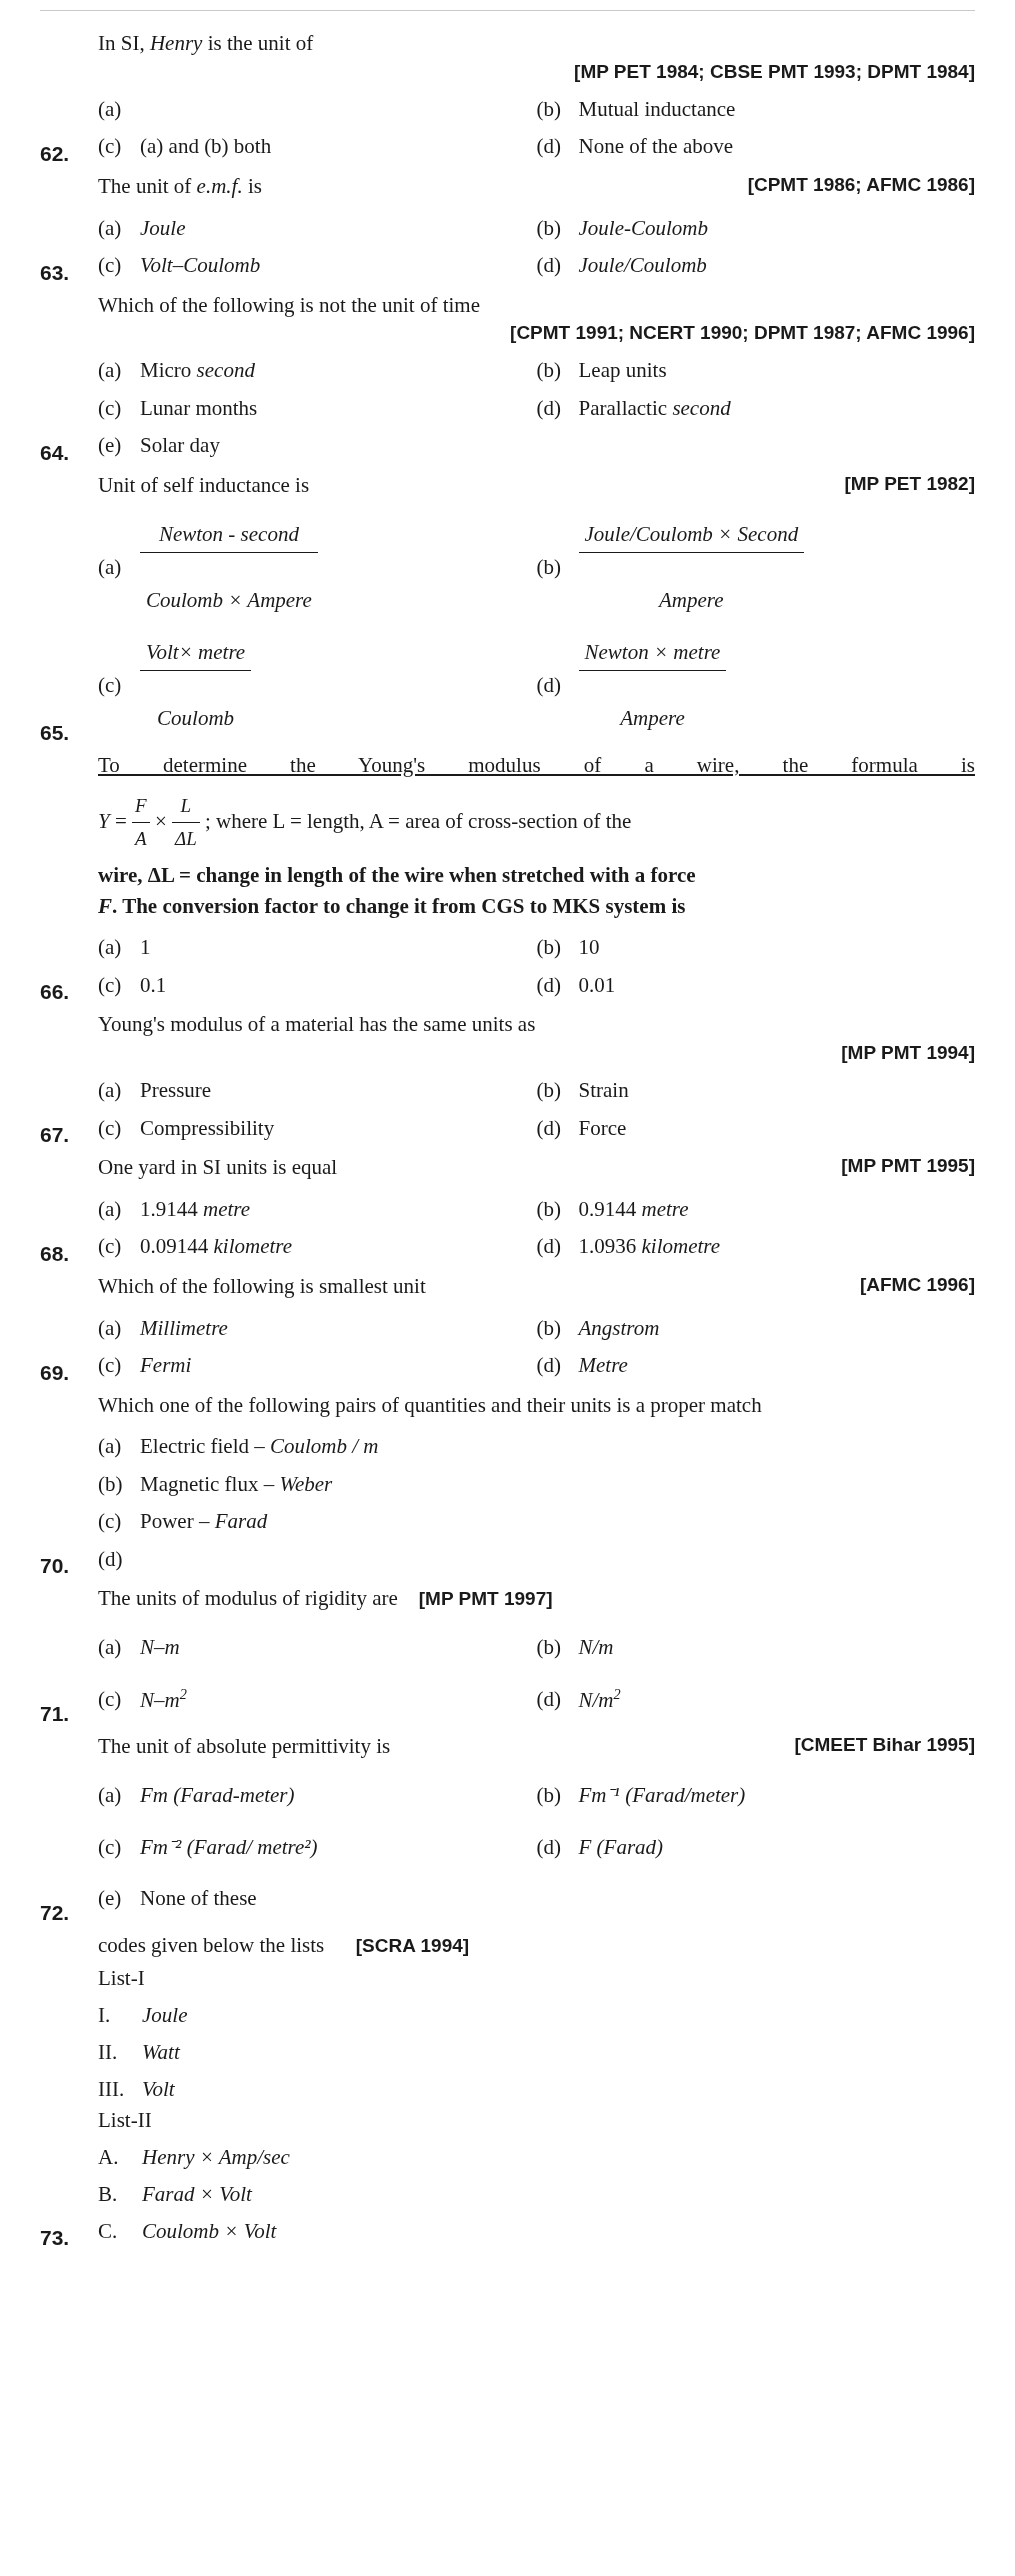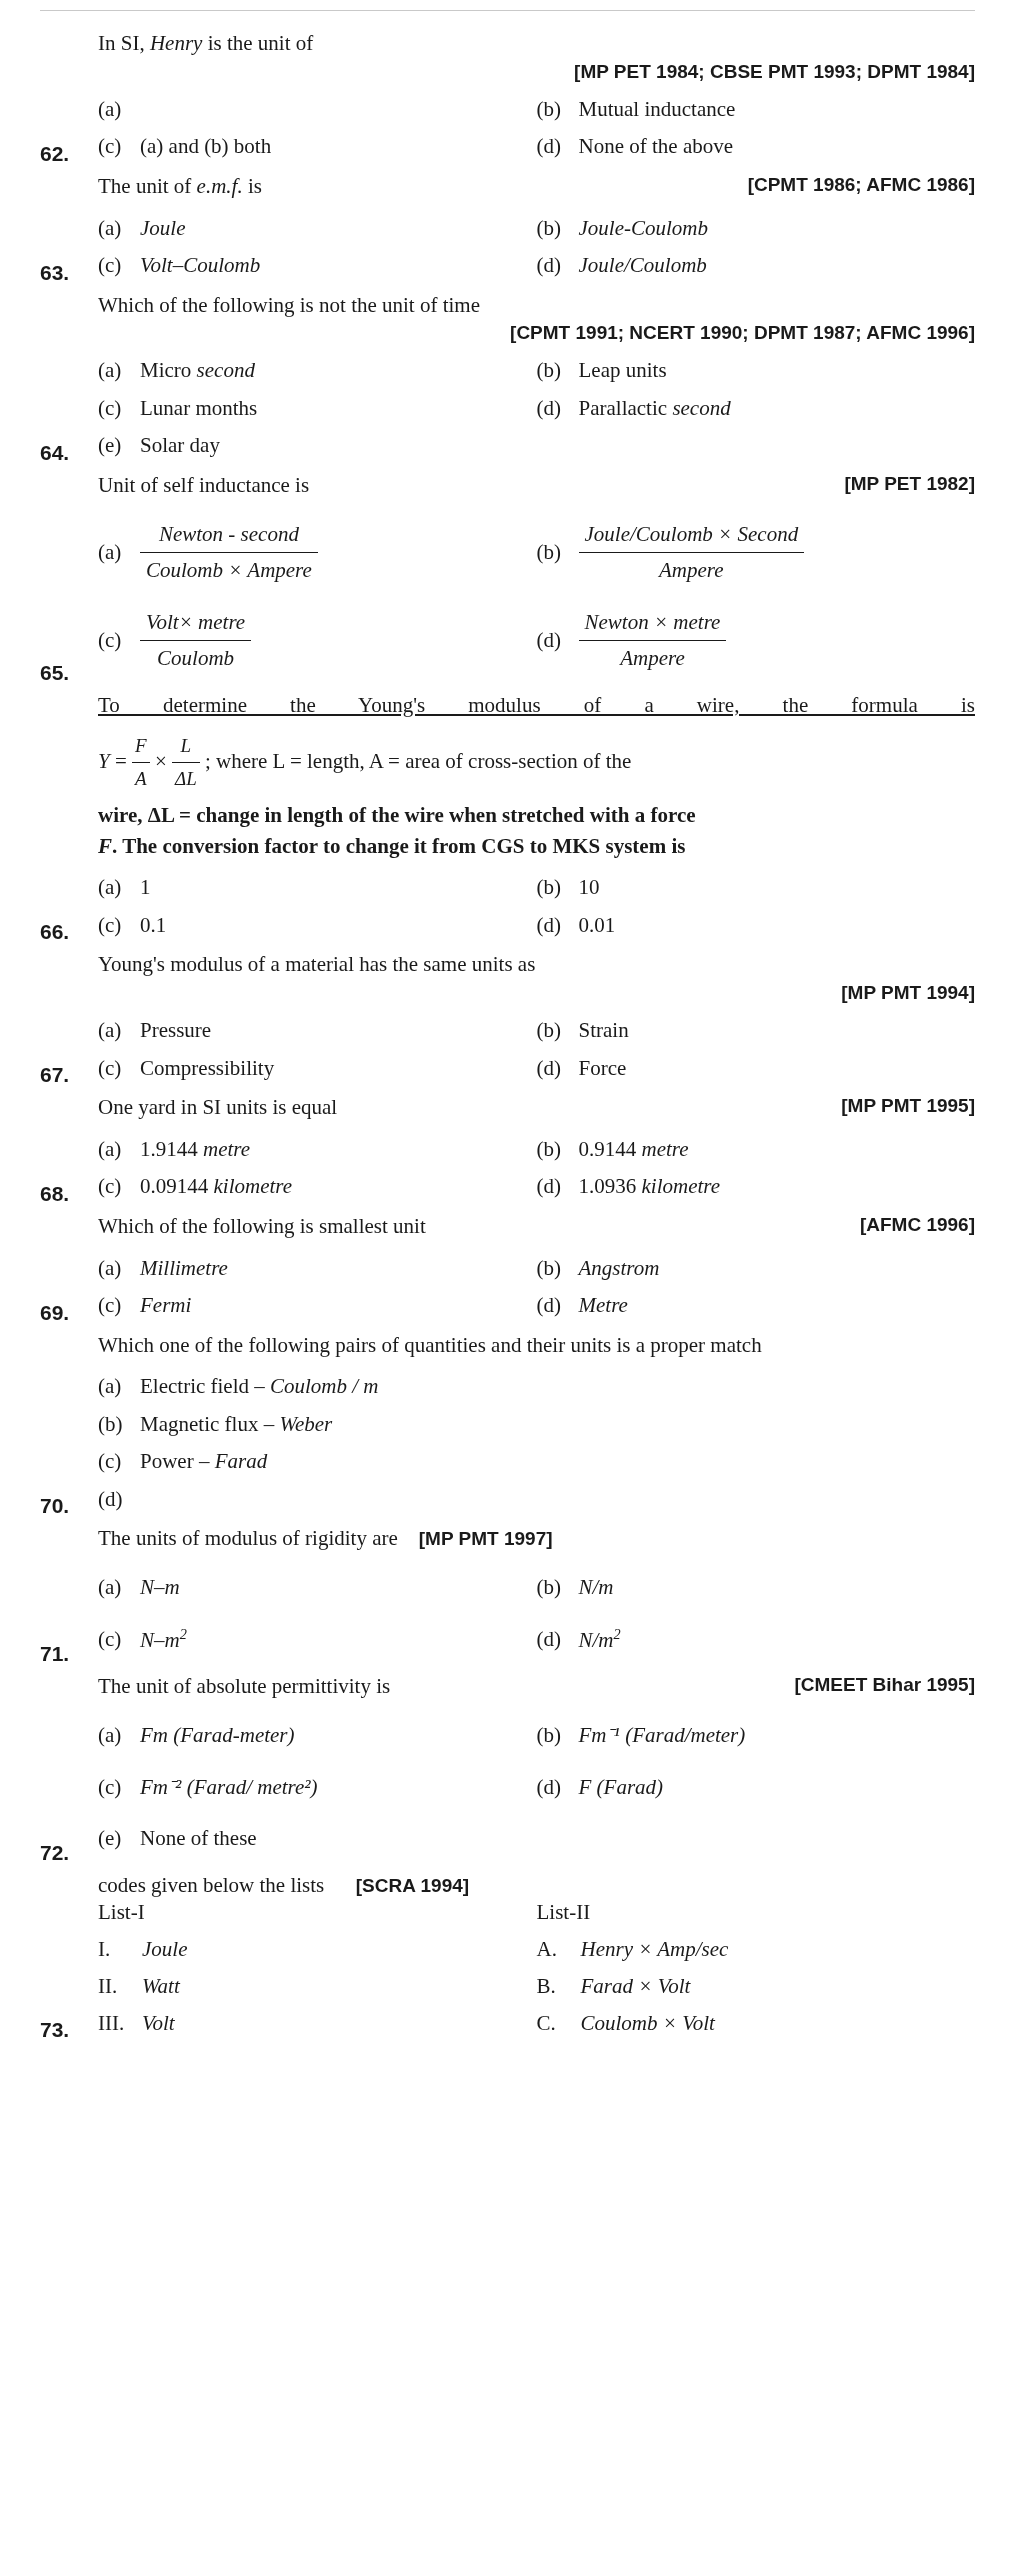--- a/index.html
+++ b/index.html
@@ -101,20 +101,21 @@
   .frac .num {
     display: block;
     padding: 0 6px 2px 6px;
     border-bottom: 1.4px solid #1a1a1a;
     white-space: nowrap;
   }
   .frac .den {
     display: block;
     padding: 2px 6px 0 6px;
     white-space: nowrap;
+    margin-top: 30px;
   }
   .formula-line {
     font-size: 21px;
     margin: 10px 0 6px 0;
     line-height: 1.6;
   }
   .frac-inline {
     display: inline-block;
     vertical-align: middle;
     text-align: center;
@@ -126,21 +127,22 @@
     border-bottom: 1.4px solid #1a1a1a;
     padding: 0 3px 1px 3px;
   }
   .frac-inline .den {
     display: block;
     padding: 1px 3px 0 3px;
   }
   sup.exp { font-size: 0.68em; vertical-align: super; }
   .match-cols {
     display: flex;
-    margin-top: 0;
+    margin-top: 6px;
+    flex-direction: column;
   }
   .match-col {
     width: 50%;
     box-sizing: border-box;
   }
   .match-hdr {
     font-size: 21px;
     padding-bottom: 6px;
   }
   .match-row {

